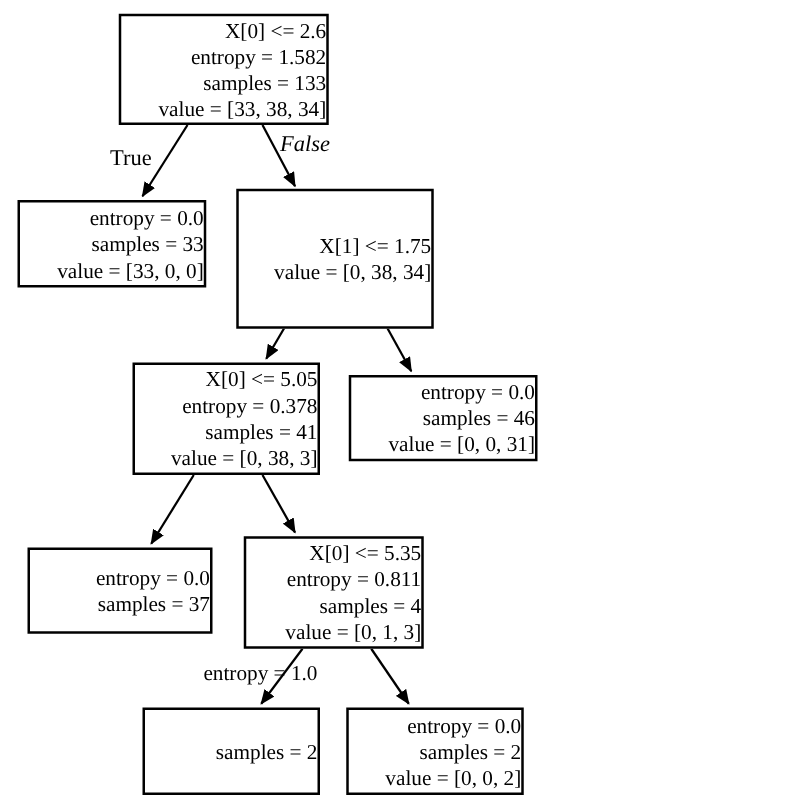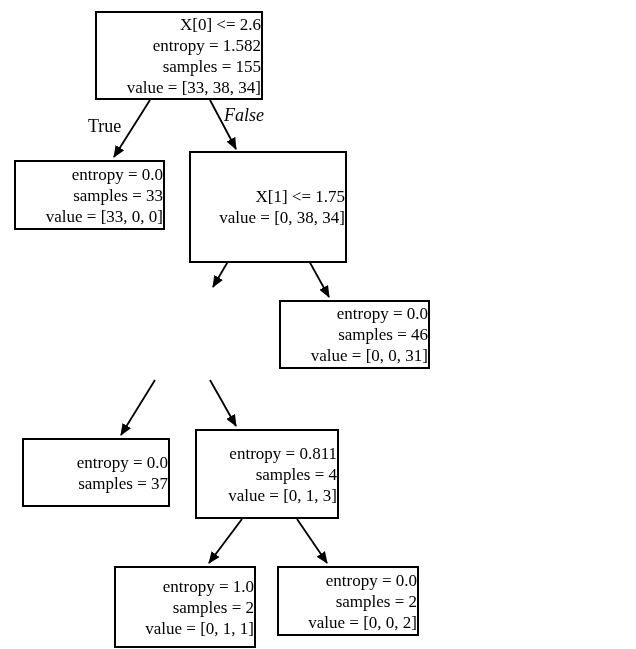--- a/index.html
+++ b/index.html
@@ -62,54 +62,61 @@
     <line x1="242" y1="519" x2="209" y2="563" marker-end="url(#arrow)"></line>
     <line x1="297" y1="519" x2="327" y2="563" marker-end="url(#arrow)"></line>
   </svg>
 
   <div class="edge-label" style="left:88px; top:117px;">True</div>
   <div class="edge-label" style="left:224px; top:106px;font-style:italic;">False</div>
 
   <div class="node" style="left:95px; top:11px; width:168px; height:89px;">
     <div>X[0] &lt;= 2.6</div>
     <div>entropy = 1.582</div>
-    <div>samples = 155</div>
+    <div>samples = 133</div>
     <div>value = [33, 38, 34]</div>
   </div>
 
   <div class="node" style="left:14px; top:160px; width:151px; height:70px;">
     <div>entropy = 0.0</div>
     <div>samples = 33</div>
     <div>value = [33, 0, 0]</div>
   </div>
 
   <div class="node" style="left:189px; top:151px; width:158px; height:112px;">
     <div>X[1] &lt;= 1.75</div>
     <div>value = [0, 38, 34]</div>
   </div>
 
+  <div class="node" style="left:106px; top:290px; width:150px; height:90px;">
+    <div>X[0] &lt;= 5.05</div>
+    <div>entropy = 0.378</div>
+    <div>samples = 41</div>
+    <div>value = [0, 38, 3]</div>
+  </div>
 
   <div class="node" style="left:279px; top:300px; width:151px; height:69px;">
     <div>entropy = 0.0</div>
     <div>samples = 46</div>
     <div>value = [0, 0, 31]</div>
   </div>
 
   <div class="node" style="left:22px; top:438px; width:148px; height:69px;">
     <div>entropy = 0.0</div>
     <div>samples = 37</div>
   </div>
 
   <div class="node" style="left:195px; top:429px; width:144px; height:90px;">
+    <div>X[0] &lt;= 5.35</div>
     <div>entropy = 0.811</div>
     <div>samples = 4</div>
     <div>value = [0, 1, 3]</div>
   </div>
 
-  <div class="node" style="left:114px; top:566px; width:142px; height:82px;">
+  <div class="node" style="left:114px; top:566px; width:142px; height:70px;gap:42px;">
     <div>entropy = 1.0</div>
     <div>samples = 2</div>
     <div>value = [0, 1, 1]</div>
   </div>
 
   <div class="node" style="left:277px; top:566px; width:142px; height:70px;">
     <div>entropy = 0.0</div>
     <div>samples = 2</div>
     <div>value = [0, 0, 2]</div>
   </div>

